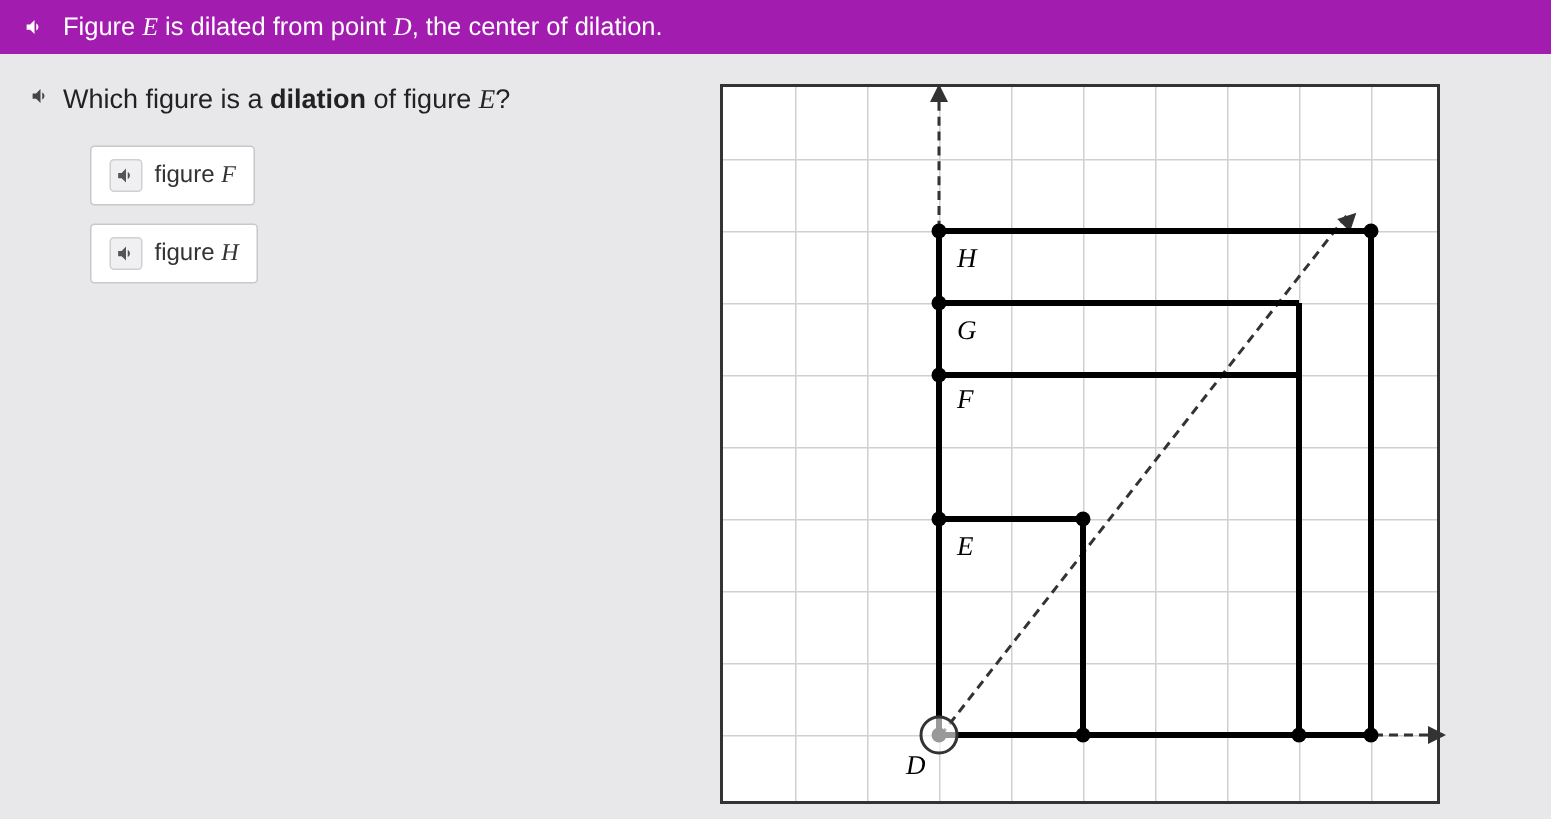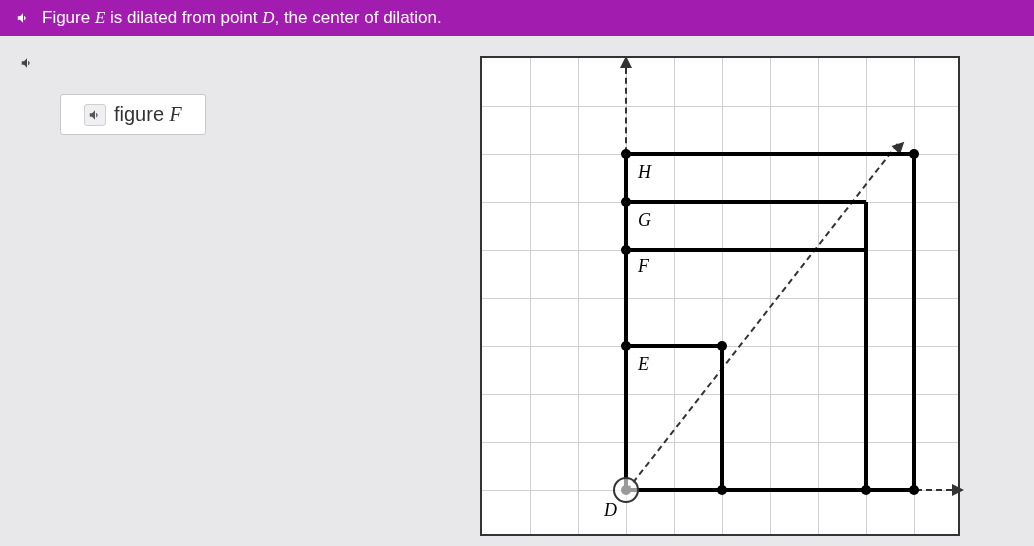--- a/index.html
+++ b/index.html
@@ -43,24 +43,24 @@
   color: #222;
 }
 .question-text b { font-weight: 700; }
 .answer-box {
   display: inline-flex;
   align-items: center;
   gap: 8px;
   background: #fff;
   border: 1px solid #c8c8cc;
   border-radius: 3px;
-  padding: 8px 23px;
+  padding: 8px 12px;
   margin-bottom: 12px;
   margin-left: 40px;
-  font-size: 20px;
+  font-size: 16px;
   color: #333;
   cursor: pointer;
 }
 .answer-box .sound-btn {
   width: 22px;
   height: 22px;
   border-radius: 3px;
   background: #f0f0f2;
   border: 1px solid #d0d0d4;
   display: flex;
@@ -170,30 +170,43 @@
 </div>
 
 <div class="content">
   <div class="left-col">
     <div class="question-row">
       <span>
         <svg class="sound-svg" viewBox="0 0 24 24" fill="#444">
             <path d="M3 9v6h4l5 5V4L7 9H3zm13.5 3c0-1.8-1-3.3-2.5-4v8c1.5-.7 2.5-2.2 2.5-4z"></path>
           </svg>
       </span>
+      <span class="question-text">
+        <span>Which figure is a </span><b>dilation</b><span> of figure </span><span class="math-it">E</span><span>?</span>
+      </span>
     </div>
 
     <div>
       <div class="answer-box">
         <span class="sound-btn">
           <svg class="sound-svg" viewBox="0 0 24 24" fill="#555">
               <path d="M3 9v6h4l5 5V4L7 9H3zm13.5 3c0-1.8-1-3.3-2.5-4v8c1.5-.7 2.5-2.2 2.5-4z"></path>
             </svg>
         </span>
         <span><span>figure </span><span class="math-it">F</span></span>
+      </div>
+    </div>
+    <div>
+      <div class="answer-box">
+        <span class="sound-btn">
+          <svg class="sound-svg" viewBox="0 0 24 24" fill="#555">
+              <path d="M3 9v6h4l5 5V4L7 9H3zm13.5 3c0-1.8-1-3.3-2.5-4v8c1.5-.7 2.5-2.2 2.5-4z"></path>
+            </svg>
+        </span>
+        <span><span>figure </span><span class="math-it">H</span></span>
       </div>
     </div>
   </div>
 
   <div class="right-col">
     <div class="grid-container">
 
       <div class="grid-line-v" style="left:48px"></div>
         <div class="grid-line-v" style="left:96px"></div>
         <div class="grid-line-v" style="left:144px"></div>

